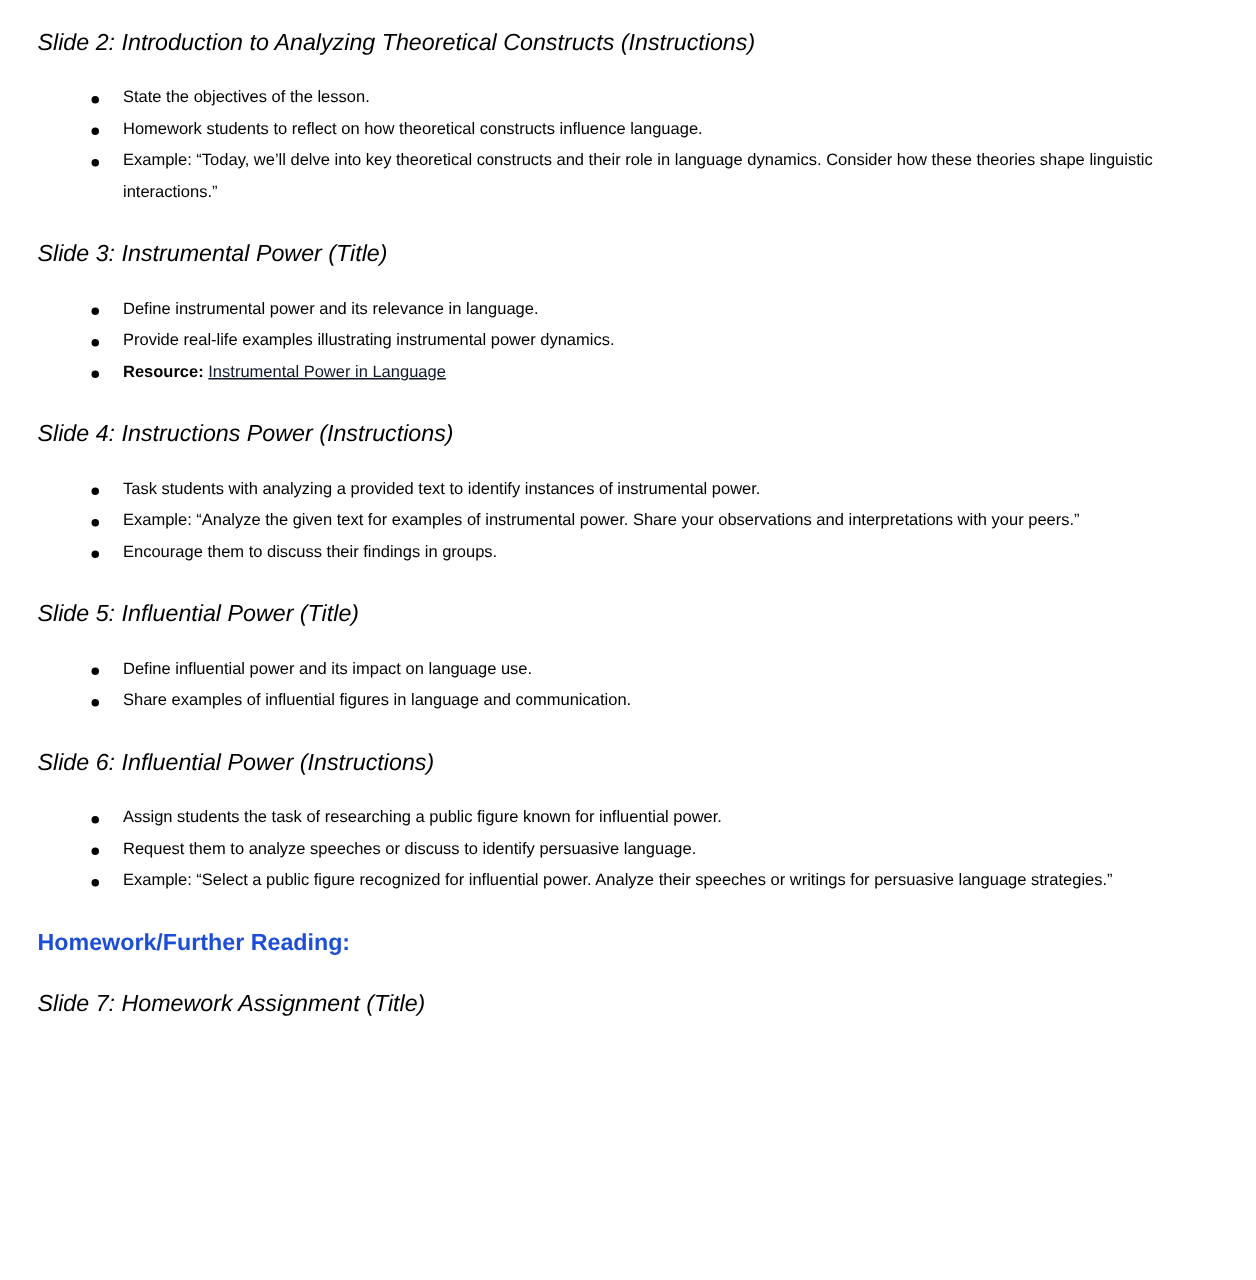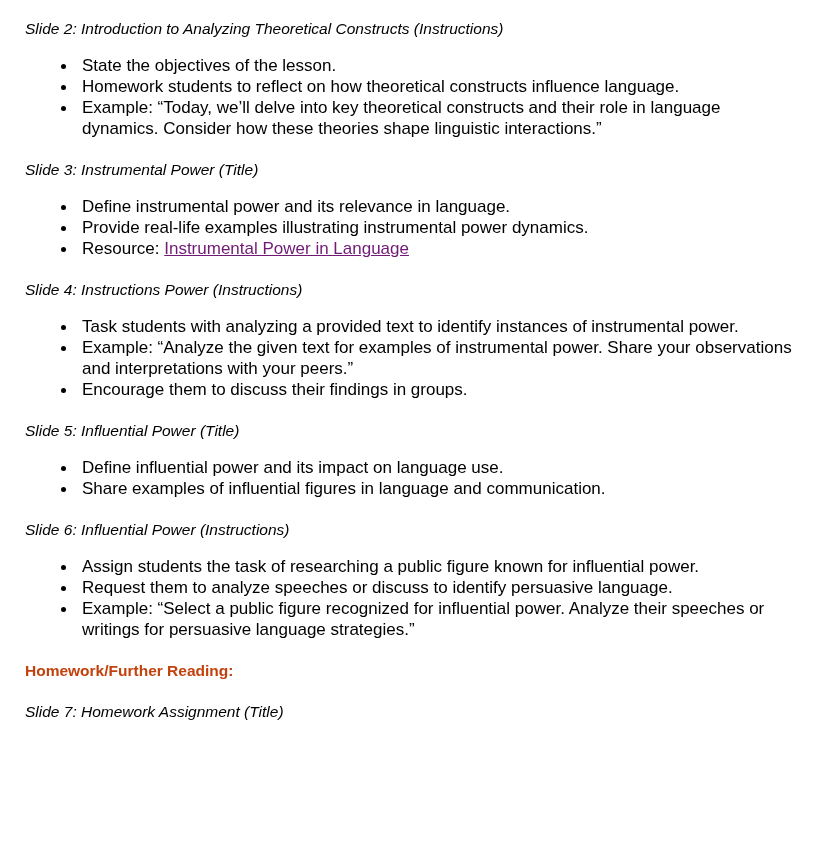--- a/index.html
+++ b/index.html
@@ -41,56 +41,56 @@
     padding: 0;
     white-space: nowrap;
   }
 
   
   .section-heading {
     font-size: 15.5px;
     line-height: 21px;
     font-style: normal;
     font-weight: bold;
-    color: #c2410c;
+    color: #1d4ed8;
     margin: 0;
     padding: 0;
   }
 
   
   ul.bullets {
     list-style: none;
     margin: 0;
     padding: 0;
   }
   ul.bullets > li {
     position: relative;
-    font-size: 17px;
+    font-size: 11px;
     line-height: 21px;
     color: #000000;
     padding-left: 57px;   
     margin: 0;
   }
   ul.bullets > li::before {
     content: "";
     position: absolute;
     left: 36px;
     top: 8.5px;
     width: 5px;
     height: 5px;
     border-radius: 50%;
     background: #000000;
   }
 
   .bold-label {
-    font-weight: normal;
+    font-weight: bold;
   }
 
   a.doc-link {
-    color: #701a75;
+    color: #0f172a;
     text-decoration: underline;
     cursor: pointer;
   }
 
   
   .gap-after-heading { height: 16px; }
   .gap-between-blocks { height: 20px; }
 </style>
 </head>
 <body>

